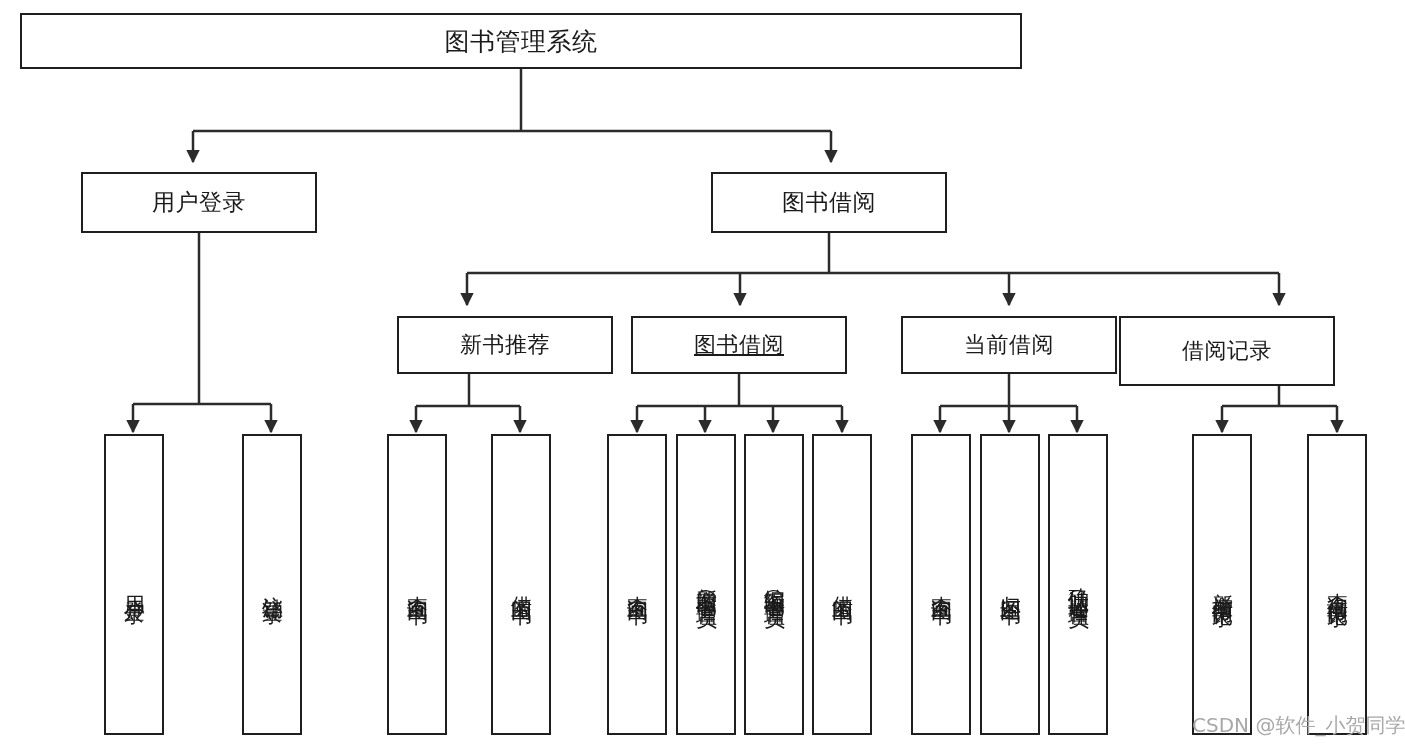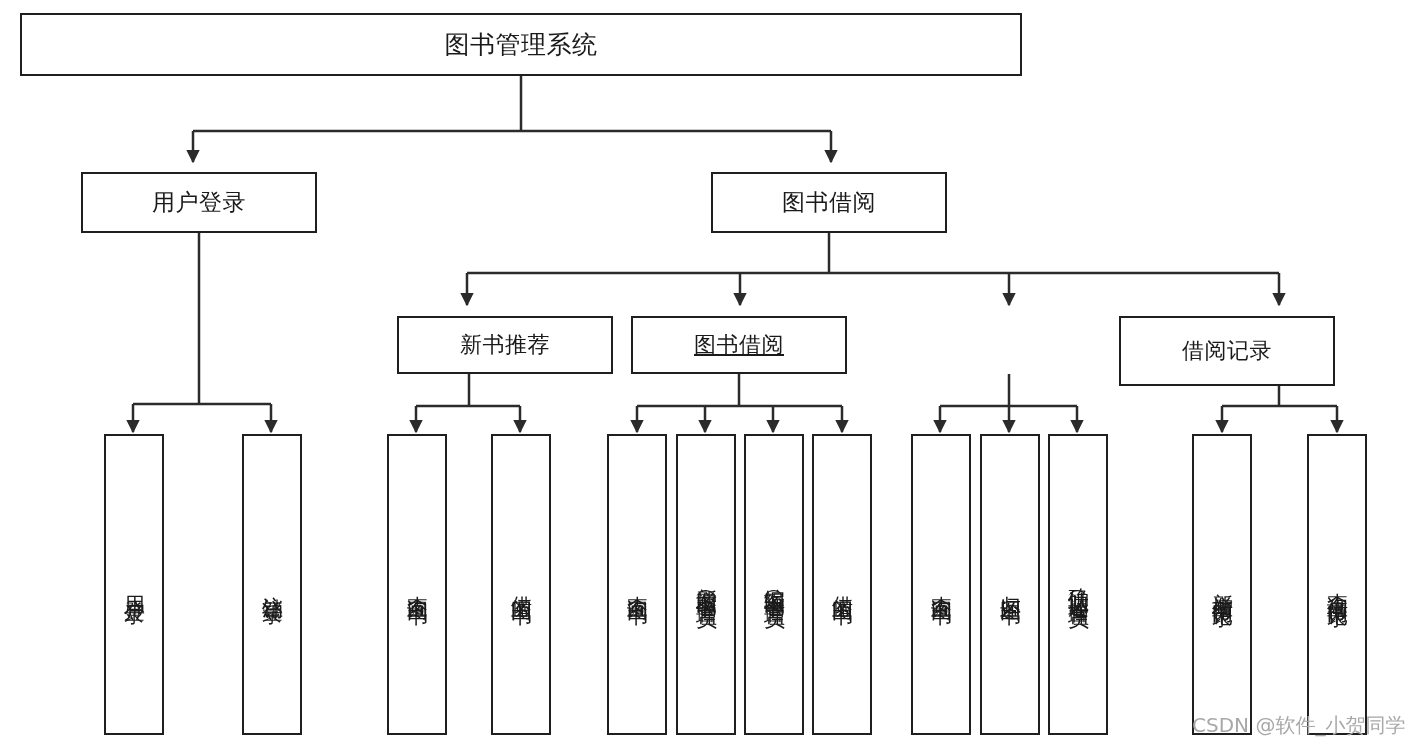--- a/index.html
+++ b/index.html
@@ -111,36 +111,39 @@
       <path d="M 1009 406 L 1009 432" marker-end="url(#arrow)"></path>
       <path d="M 1077 406 L 1077 432" marker-end="url(#arrow)"></path>
 
       <path d="M 1279 374 L 1279 406"></path>
       <path d="M 1222 406 L 1337 406"></path>
       <path d="M 1222 406 L 1222 432" marker-end="url(#arrow)"></path>
       <path d="M 1337 406 L 1337 432" marker-end="url(#arrow)"></path>
     </g>
   </svg>
 
-  <div class="node level0" style="left:20px; top:13px; width:1002px; height:63px;">
+  <div class="node level0" style="left:20px; top:13px; width:1002px; height:56px;">
     <span class="lbl">图书管理系统</span>
   </div>
 
   <div class="node level1" style="left:81px; top:172px; width:236px; height:61px;">
     <span class="lbl">用户登录</span>
   </div>
   <div class="node level1" style="left:711px; top:172px; width:236px; height:61px;">
     <span class="lbl">图书借阅</span>
   </div>
 
   <div class="node level2" style="left:361px; top:316px; width:216px; height:58px;margin-left:36px;">
     <span class="lbl">新书推荐</span>
   </div>
   <div class="node level2" style="left:631px; top:316px; width:216px; height:58px;text-decoration:underline;">
     <span class="lbl">图书借阅</span>
+  </div>
+  <div class="node level2" style="left:901px; top:316px; width:216px; height:58px;">
+    <span class="lbl">当前借阅</span>
   </div>
   <div class="node level2" style="left:1119px; top:316px; width:216px; height:70px;">
     <span class="lbl">借阅记录</span>
   </div>
 
   <div class="node leaf" style="left:104px; top:434px; width:60px; height:301px;">
     <span class="lbl">用户登录</span>
   </div>
   <div class="node leaf" style="left:242px; top:434px; width:60px; height:301px;">
     <span class="lbl">注销登录</span>

